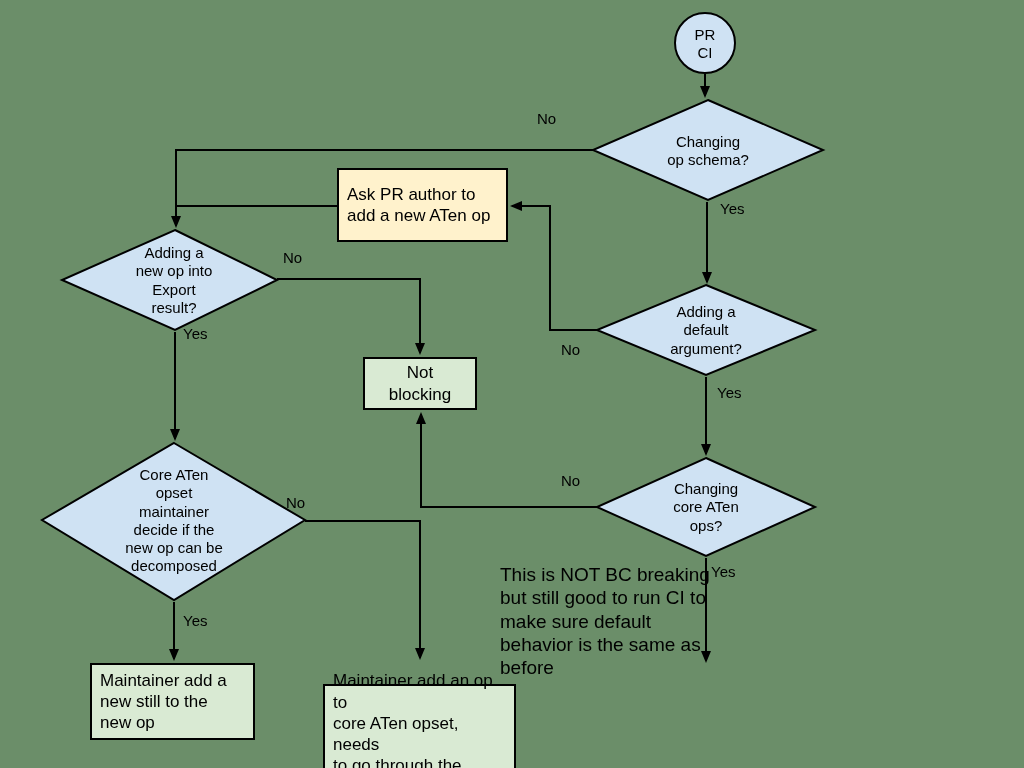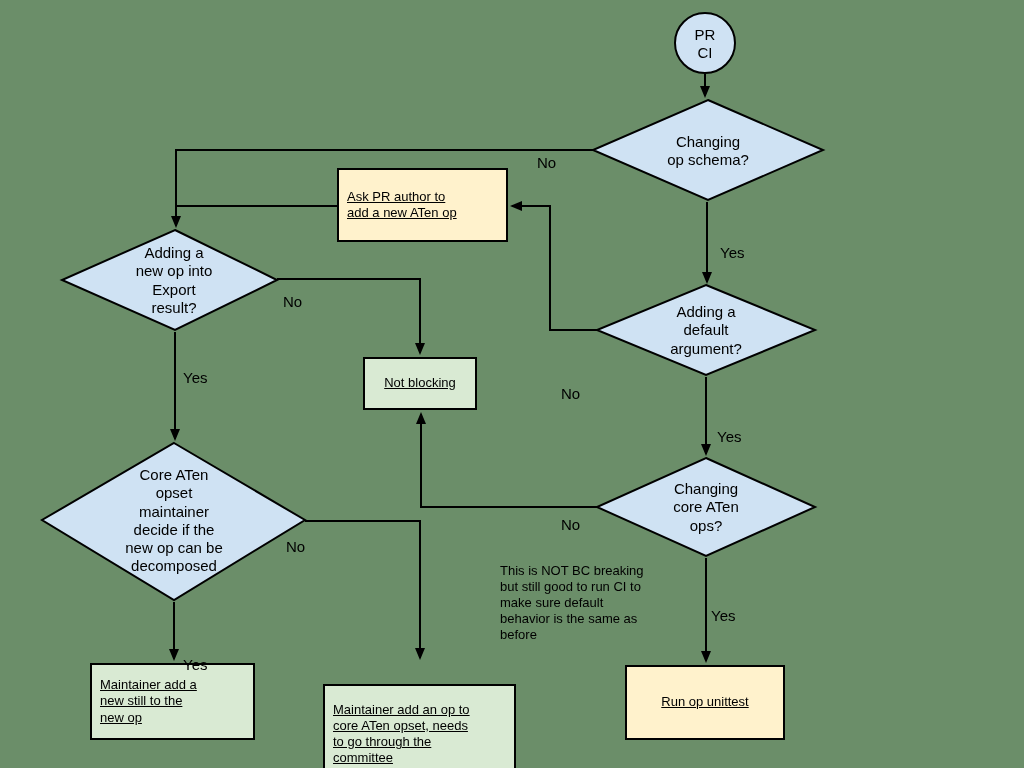--- a/index.html
+++ b/index.html
@@ -20,40 +20,38 @@
     font-size:15px;
     line-height:1.22;
     pointer-events:none;
   }
   .box{
     position:absolute;
     border:2px solid #000;
     box-sizing:border-box;
     display:flex;
     align-items:center;
-    font-size:13px;
+    font-size:17px;
     line-height:1.25;
     white-space:pre-line;
-    text-decoration:underline;
   }
   .box.yellow{background:#fff2cc;}
   .box.green{background:#d9ead3;}
   .box.left{justify-content:flex-start;text-align:left;padding:4px 8px;}
   .box.center{justify-content:center;text-align:center;padding:18px;}
   .edge-label{
     position:absolute;
     font-size:15px;
     font-weight:400;
-    margin-top:44px;
   }
   .annotation{
     position:absolute;
     left:500px;top:563px;
     width:210px;
-    font-size:13px;
+    font-size:19px;
     line-height:1.23;
     white-space:pre-line;
   }
 </style>
 </head>
 <body>
 
 <div id="stage">
 
   <svg id="wires" viewBox="0 0 1024 768" xmlns="http://www.w3.org/2000/svg">
@@ -110,21 +108,20 @@
   <div class="box yellow left" style="left:337px;top:168px;width:171px;height:74px;">Ask PR author to
 add a new ATen op</div>
   <div class="box green center" style="left:363px;top:357px;width:114px;height:53px;">Not blocking</div>
   <div class="box green left" style="left:90px;top:663px;width:165px;height:77px;">Maintainer add a
 new still to the
 new op</div>
   <div class="box green left" style="left:323px;top:684px;width:193px;height:100px;">Maintainer add an op to
 core ATen opset, needs
 to go through the
 committee</div>
-  <div class="box yellow center" style="left:625px;top:665px;width:160px;height:75px;">Run op unittest</div>
 
   <div class="edge-label" style="left:537px;top:110px;">No</div>
   <div class="edge-label" style="left:720px;top:200px;">Yes</div>
   <div class="edge-label" style="left:561px;top:341px;">No</div>
   <div class="edge-label" style="left:717px;top:384px;">Yes</div>
   <div class="edge-label" style="left:561px;top:472px;">No</div>
   <div class="edge-label" style="left:711px;top:563px;">Yes</div>
   <div class="edge-label" style="left:283px;top:249px;">No</div>
   <div class="edge-label" style="left:183px;top:325px;">Yes</div>
   <div class="edge-label" style="left:286px;top:494px;">No</div>

